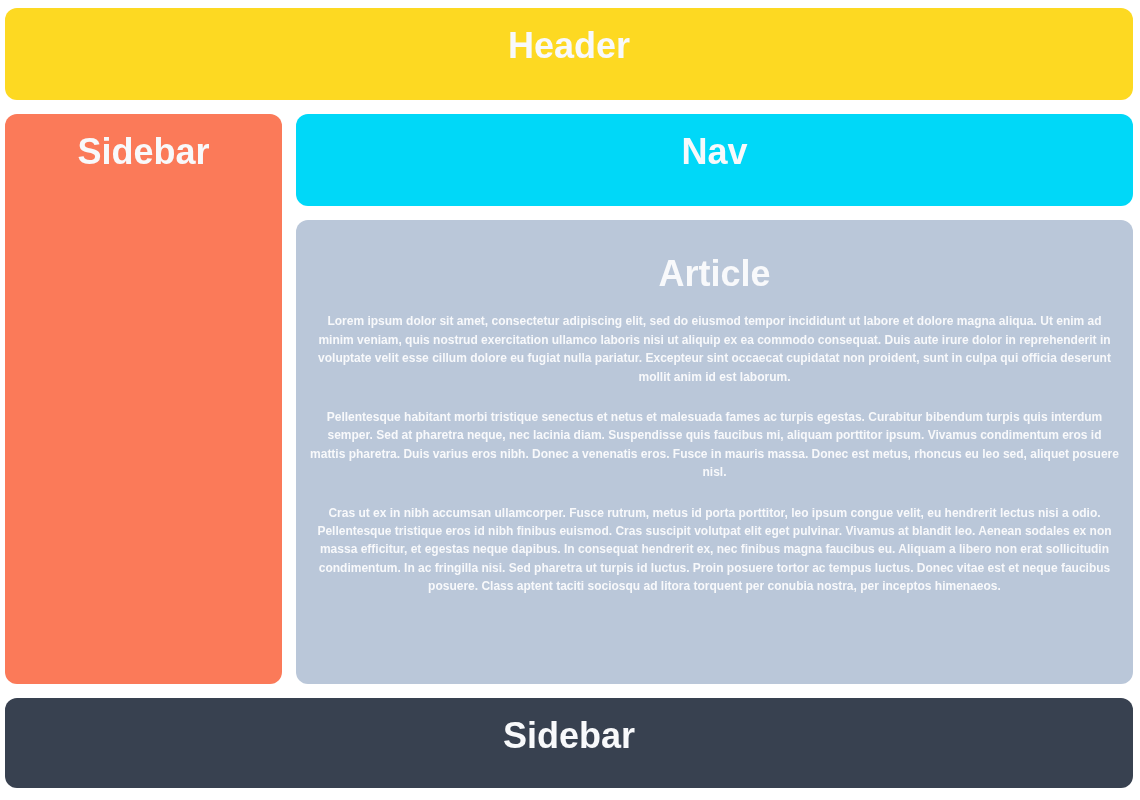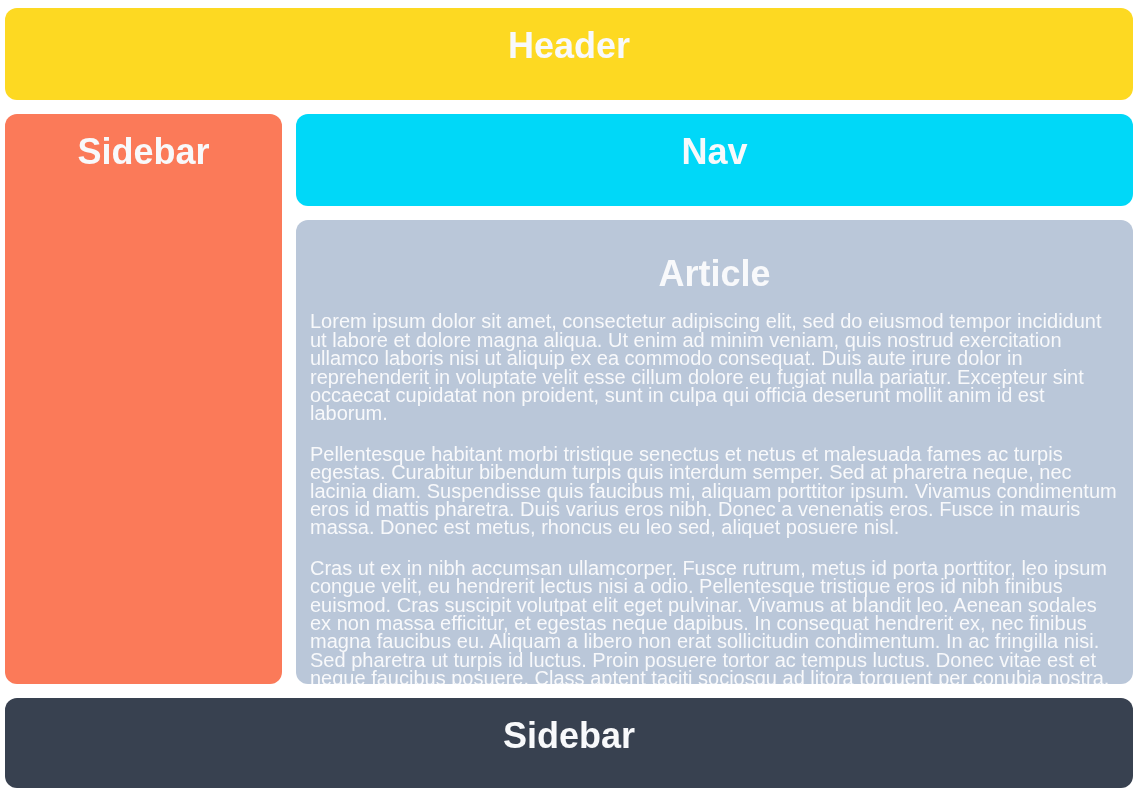--- a/index.html
+++ b/index.html
@@ -43,24 +43,25 @@
   .nav     { grid-area: nav;     background: var(--nav_bg,     #00d8f8); }
   .article {
     grid-area: article;
     background: var(--article_bg, #bac7d9);
     padding: 16px 14px;
     box-sizing: border-box;
     overflow: hidden;
   }
   .footer  { grid-area: footer;  background: var(--footer_bg,  #384150); }
   .article p {
-    font-size: 20px;
+    font-size: 12px;
     line-height: 18.4px;
     margin: 22px 0 0 0;
-    font-weight: normal;
+    font-weight: bold;
+    text-align: center;
   }
   .article p.first { margin-top: 18px; }
 </style>
 </head>
 <body>
 
 <div class="page">
 
   <header class="box header">
     <h1>Header</h1>

